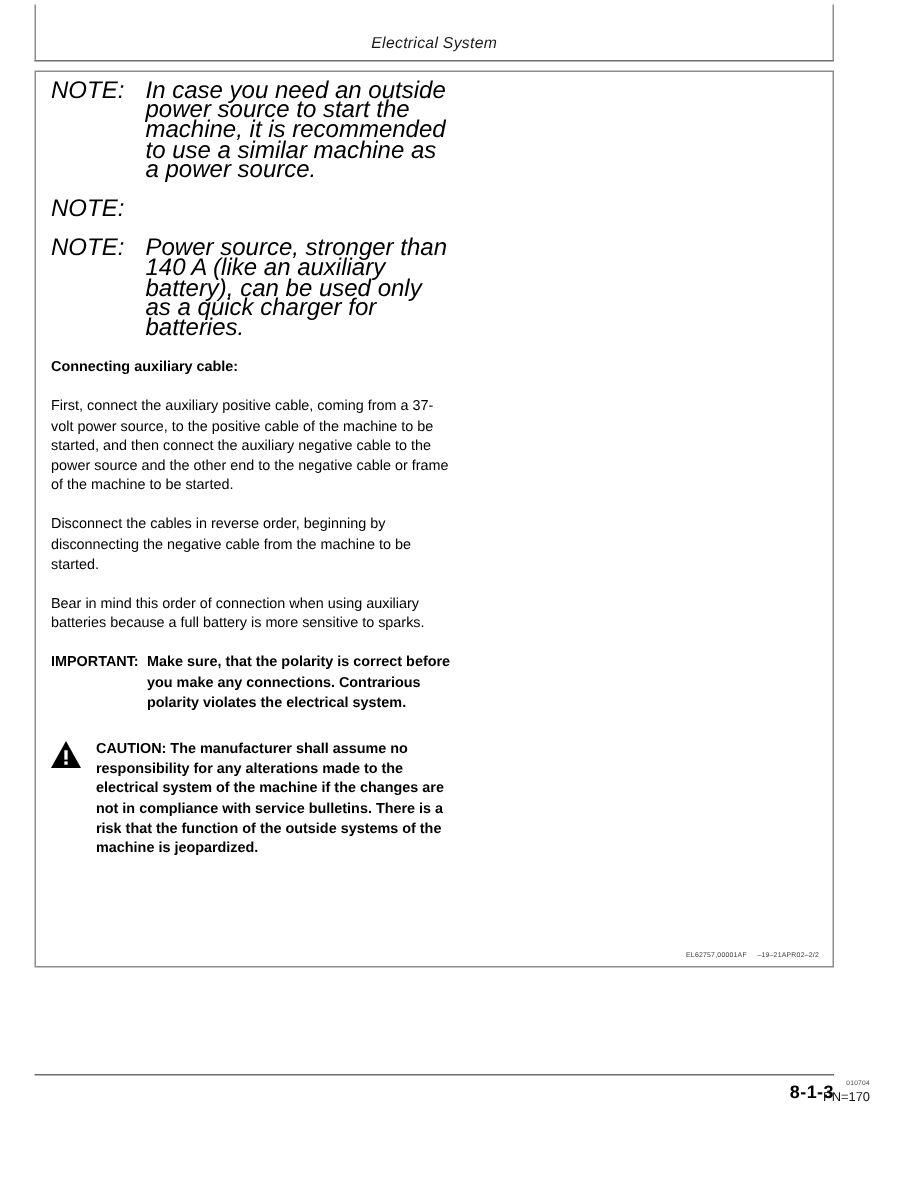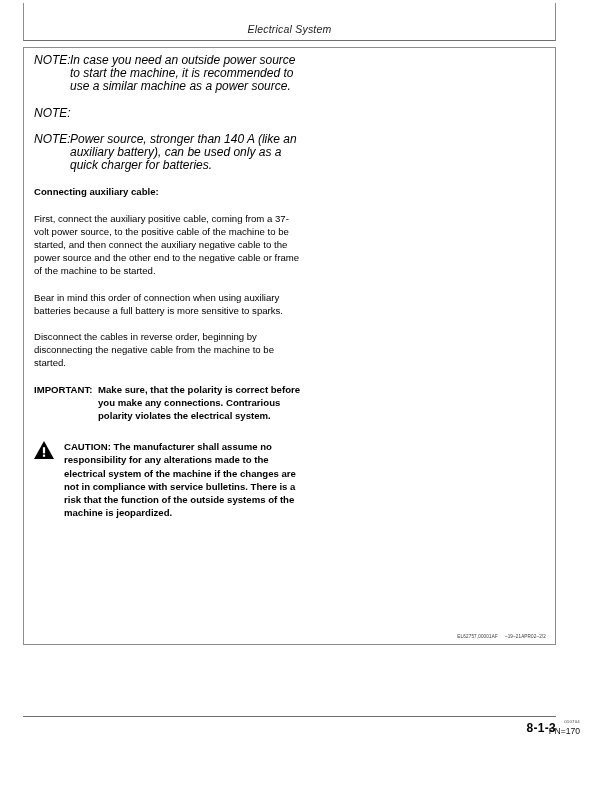--- a/index.html
+++ b/index.html
@@ -65,30 +65,31 @@
     left: 10px;
     top: 6px;
     width: 268px;
   }
 
   
   .note {
     display: flex;
     margin-bottom: 13px;
     font-style: italic;
-    font-size: 12px;
+    font-size: 16px;
     line-height: 13.2px;
   }
   .note-label {
     flex: 0 0 auto;
     width: 36px;
     font-style: italic;
   }
   .note-text {
     flex: 1 1 auto;
+    margin-left: 27px;
   }
 
   
   .subhead {
     font-weight: bold;
     font-size: 9.6px;
     line-height: 13.2px;
     margin-top: 4px;
     margin-bottom: 13px;
   }
@@ -204,22 +205,22 @@
       </div>
 
       <div class="note">
         <div class="note-label">NOTE:</div>
         <div class="note-text">Power source, stronger than 140 A (like an auxiliary battery), can be used only as a quick charger for batteries.</div>
       </div>
 
       <div class="subhead">Connecting auxiliary cable:</div>
 
       <div class="para">First, connect the auxiliary positive cable, coming from a 37-volt power source, to the positive cable of the machine to be started, and then connect the auxiliary negative cable to the power source and the other end to the negative cable or frame of the machine to be started.</div>
+      <div class="para">Disconnect the cables in reverse order, beginning by disconnecting the negative cable from the machine to be started.</div>
       <div class="para">Bear in mind this order of connection when using auxiliary batteries because a full battery is more sensitive to sparks.</div>
-      <div class="para">Disconnect the cables in reverse order, beginning by disconnecting the negative cable from the machine to be started.</div>
 
       <div class="important">
         <div class="important-label">IMPORTANT:</div>
         <div class="important-text">Make sure, that the polarity is correct before you make any connections. Contrarious polarity violates the electrical system.</div>
       </div>
 
       <div class="caution">
         <div class="caution-icon">
           <svg width="20" height="18" viewBox="0 0 20 18" aria-hidden="true">
             <polygon points="10,0 20,18 0,18" fill="#000000"></polygon>

